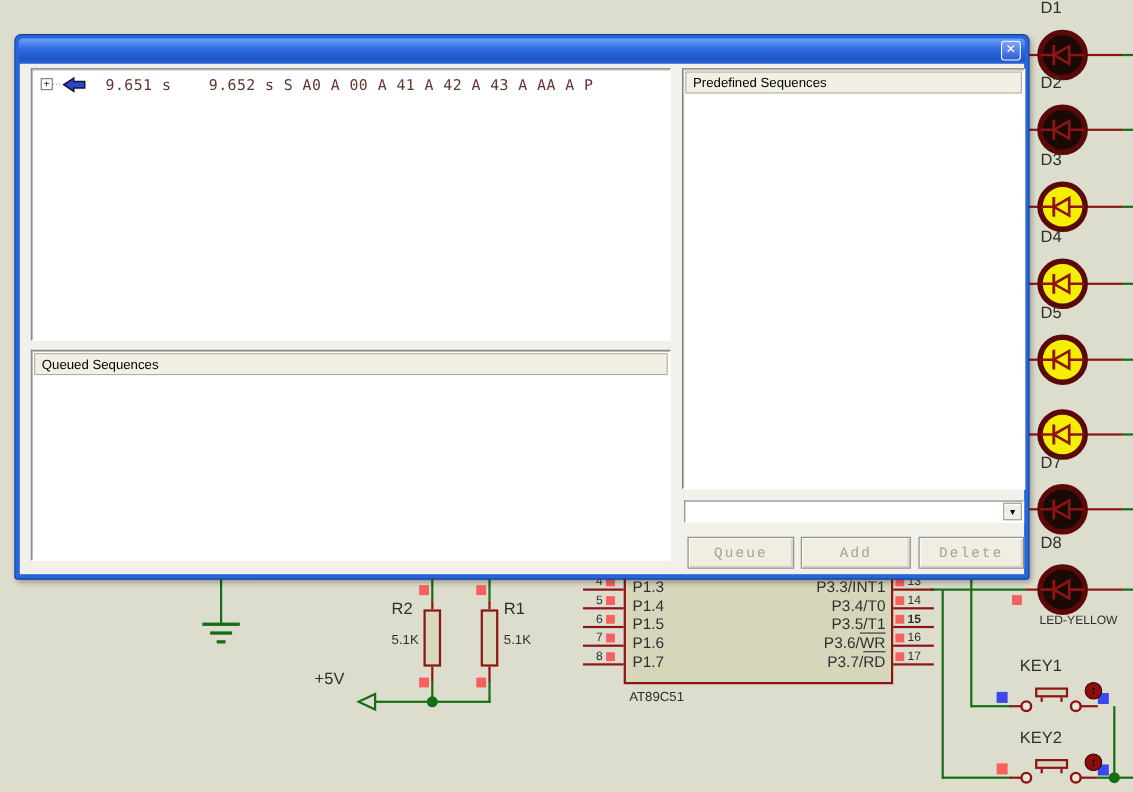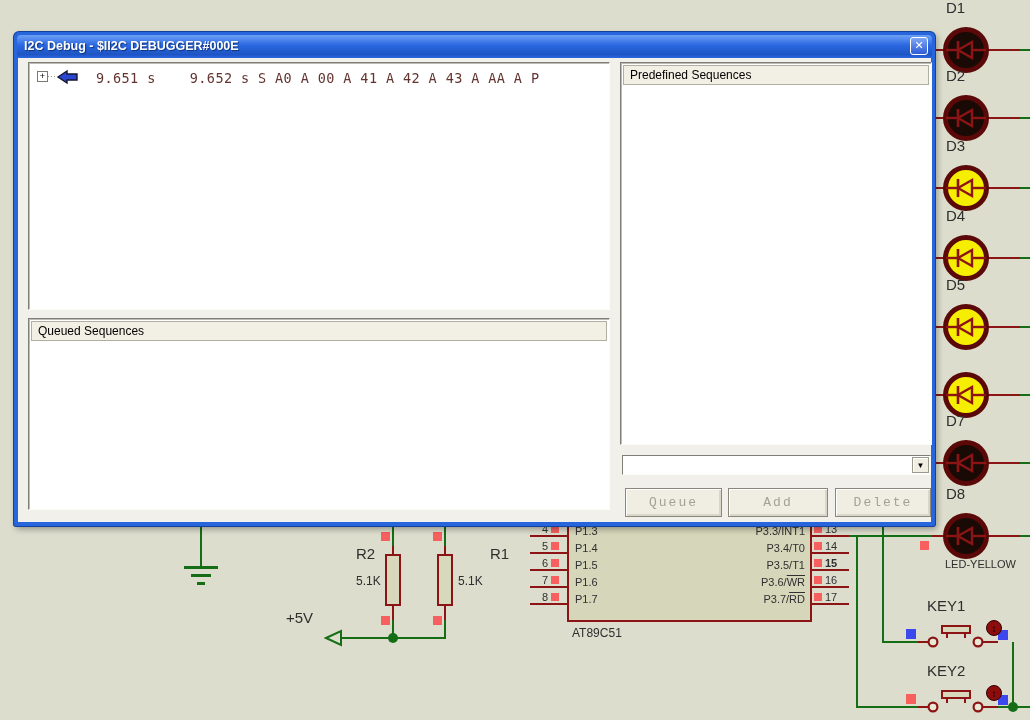--- a/index.html
+++ b/index.html
@@ -11,21 +11,21 @@
   .wg{position:absolute;background:#156e15;}
   .wr{position:absolute;background:#8c1414;}
   .sq{position:absolute;width:9px;height:9px;}
   .sq.salmon{background:#f86060;}
   .sq.blue{background:#3c48ee;}
   .slabel{position:absolute;color:#2e2e2e;font-size:15px;white-space:nowrap;}
   .slabel.small{font-size:12px;}
   .slabel.tiny{font-size:11px;}
   .dot{position:absolute;width:10px;height:10px;border-radius:50%;background:#156e15;}
   .mcu-body{position:absolute;background:#d6d6ba;border:2px solid #8c1414;box-sizing:border-box;}
-  .pinlbl{position:absolute;color:#303030;font-size:11px;white-space:nowrap;}
+  .pinlbl{position:absolute;color:#303030;font-size:14px;white-space:nowrap;}
   .pinnum{position:absolute;color:#303030;font-size:11px;white-space:nowrap;}
   .ovl{text-decoration:overline;margin-top:28px;}
   .res-body{position:absolute;width:16px;height:52px;background:#d8d8bc;border:2px solid #8c1414;box-sizing:border-box;}
   .key-body{position:absolute;width:30px;height:9px;background:#d8d8bc;border:2px solid #8c1414;box-sizing:border-box;}
   .actuator{position:absolute;width:16px;height:16px;border-radius:50%;background:#8d0d0d;border:1px solid #320000;
             color:#000;font-size:10px;line-height:15px;text-align:center;box-sizing:border-box;font-weight:bold;}
 
   
   #dialog{position:absolute;left:14px;top:32px;width:921px;height:494px;z-index:10;
           background:#2765dd;border-radius:5px 5px 2px 2px;
@@ -211,21 +211,21 @@
       <div class="wg" style="left: 392px; top: 620px; width: 2px; height: 19px;"></div>
       <div class="slabel" style="left: 356px; top: 545px;">R2</div>
       <div class="slabel small" style="left: 356px; top: 574px;">5.1K</div>
       <div class="wg" style="left: 444px; top: 505px; width: 2px; height: 41px;"></div>
       <div class="sq salmon" style="left: 433px; top: 532px;"></div>
       <div class="wr" style="left: 444px; top: 546px; width: 2px; height: 8px;"></div>
       <div class="res-body" style="left: 437px; top: 554px;"></div>
       <div class="wr" style="left: 444px; top: 606px; width: 2px; height: 14px;"></div>
       <div class="sq salmon" style="left: 433px; top: 616px;"></div>
       <div class="wg" style="left: 444px; top: 620px; width: 2px; height: 19px;"></div>
-      <div class="slabel" style="left: 458px; top: 545px; margin-left: 32px;">R1</div>
+      <div class="slabel" style="left: 458px; top: 545px;">R1</div>
       <div class="slabel small" style="left: 458px; top: 574px;">5.1K</div>
       <div class="wg" style="left: 340px; top: 637px; width: 106px; height: 2px;"></div>
       <div class="dot" style="left: 388px; top: 633px;"></div>
       <div class="slabel" style="left: 286px; top: 609px;">+5V</div>
       <svg width="20" height="18" style="position: absolute; left: 324px; top: 629px;">
         <path d="M2,9 L17,2 L17,16 Z" fill="#dcddcc" stroke="#156e15" stroke-width="2"></path>
       </svg>
       <div class="wg" style="left: 200px; top: 505px; width: 2px; height: 62px;"></div>
       <div class="wg" style="left: 184px; top: 566px; width: 34px; height: 3px;"></div>
       <div class="wg" style="left: 191px; top: 574px; width: 20px; height: 3px;"></div>
@@ -265,21 +265,20 @@
       <div class="key-body" style="left: 941px; top: 690px;"></div>
       <div class="wr" style="left: 946px; top: 699px; width: 2px; height: 4px;"></div>
       <div class="wr" style="left: 964px; top: 699px; width: 2px; height: 4px;"></div>
       <div class="sq salmon" style="left: 906px; top: 694px; width: 10px; height: 10px;"></div>
       <div class="sq blue" style="left: 998px; top: 695px; width: 10px; height: 10px;"></div>
       <div class="actuator" style="left: 986px; top: 685px;">↕</div>
     </div>
 
   <div id="dialog">
     <div id="titlebar">
-      <span id="title-text">I2C Debug - $II2C DEBUGGER#000E</span>
       <div id="close-btn">✕</div>
     </div>
     <div id="client">
 
       <div class="sunken" style="left:10px;top:4px;width:582px;height:248px;">
         <div class="debug-row">
           <div class="expander">+</div>
           <div class="dotline"></div>
           <svg class="dbg-arrow" width="24" height="16" viewBox="0 0 24 16">
             <path d="M2,8 L11,2 L11,5 L21,5 L21,11 L11,11 L11,14 Z" fill="#2a46d0" stroke="#141430" stroke-width="1.4"></path>

